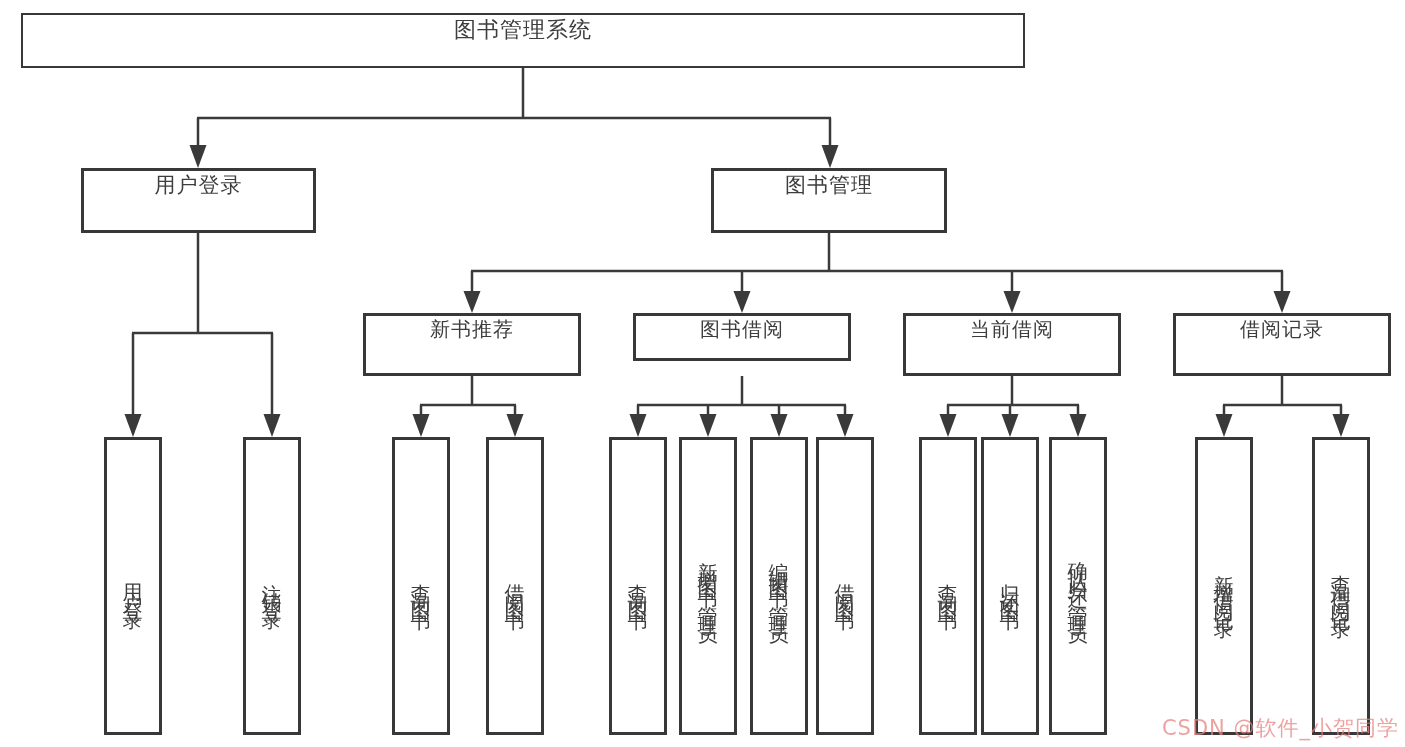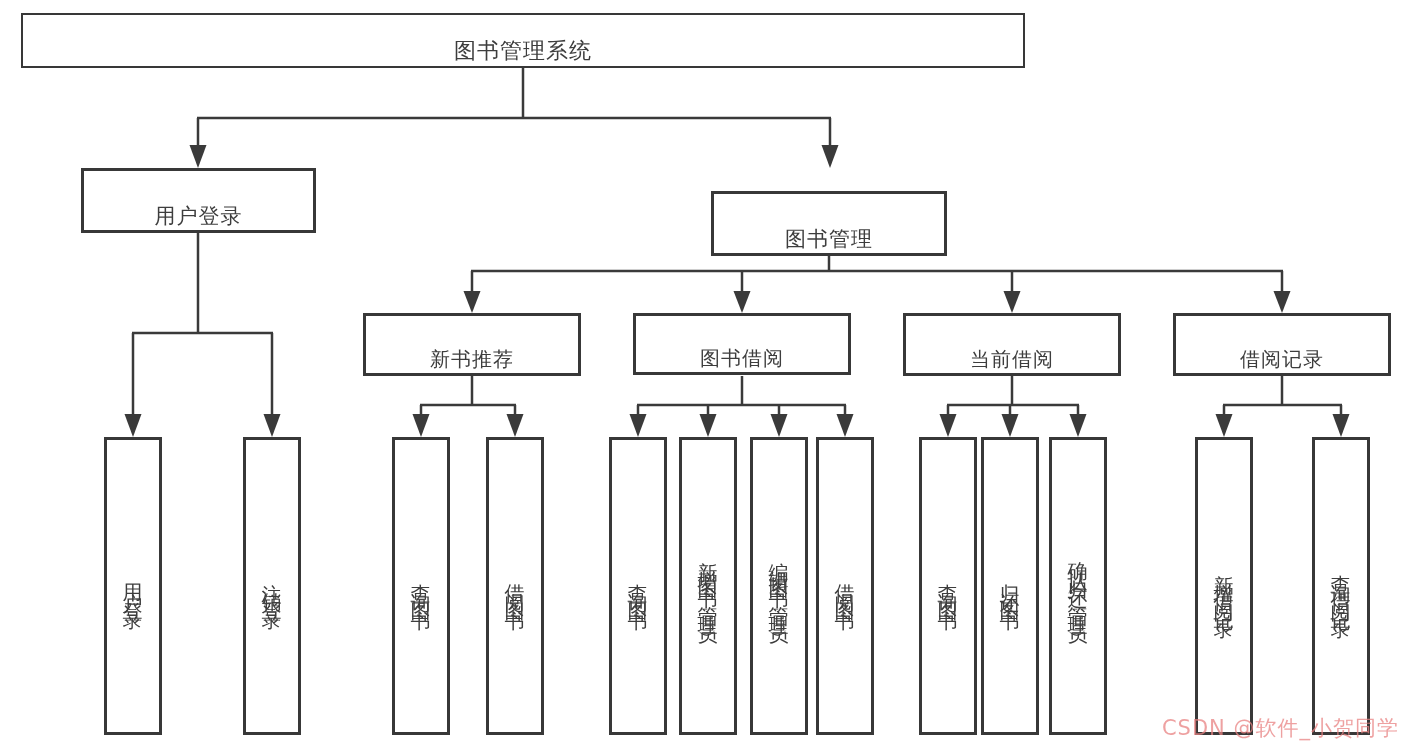--- a/index.html
+++ b/index.html
@@ -21,21 +21,21 @@
     width: 1405px;
     height: 747px;
     pointer-events: none;
   }
   .hbox {
     position: absolute;
     box-sizing: border-box;
     background: #ffffff;
     border: 3px solid #383838;
     display: flex;
-    align-items: flex-end;
+    align-items: flex-start;
     justify-content: center;
     font-size: 21px;
     letter-spacing: 1px;
     color: #3d3d3d;
     white-space: nowrap;
   }
   .rootbox {
     border-width: 2px;
     font-size: 22px;
   }
@@ -141,28 +141,28 @@
     </g>
   </svg>
 
   <div class="hbox rootbox" style="left:21px; top:13px; width:1004px; height:55px;">
     <span>图书管理系统</span>
   </div>
 
   <div class="hbox" style="left:81px; top:168px; width:235px; height:65px;">
     <span>用户登录</span>
   </div>
-  <div class="hbox" style="left:711px; top:168px; width:236px; height:65px;margin-top:23px;">
+  <div class="hbox" style="left:711px; top:168px; width:236px; height:65px;">
     <span>图书管理</span>
   </div>
 
   <div class="hbox" style="left:363px; top:313px; width:218px; height:63px; font-size:20px;font-family:Liberation Serif, serif;">
     <span>新书推荐</span>
   </div>
-  <div class="hbox" style="left:633px; top:313px; width:218px; height:62px; font-size:20px;">
+  <div class="hbox" style="left:633px; top:313px; width:218px; height:48px; font-size:20px;">
     <span>图书借阅</span>
   </div>
   <div class="hbox" style="left:1173px; top:313px; width:218px; height:63px; font-size:20px;">
     <span>借阅记录</span>
   </div>
   <div class="hbox" style="left:903px; top:313px; width:218px; height:63px; font-size:20px;">
     <span>当前借阅</span>
   </div>
 
   <div class="leaf" style="left:104px;">

